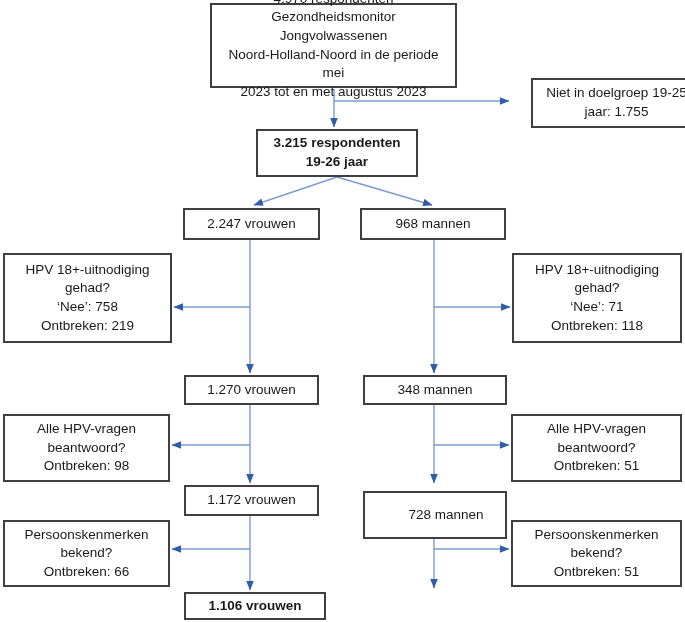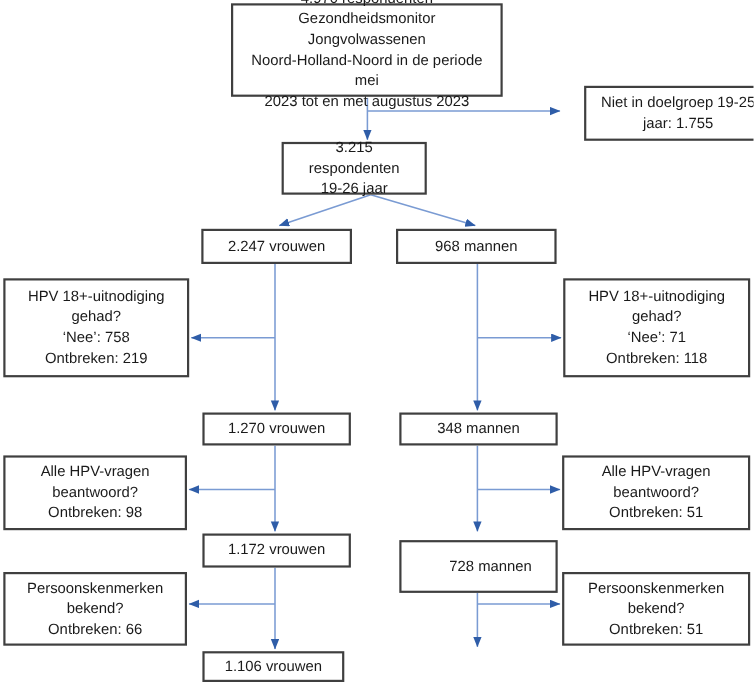--- a/index.html
+++ b/index.html
@@ -70,21 +70,21 @@
     <line class="flow-line" x1="434" y1="516" x2="434" y2="588" marker-end="url(#ah)"></line>
     <line class="flow-line" x1="434" y1="549" x2="509" y2="549" marker-end="url(#ah)"></line>
   </svg>
 
   <div class="box" style="left:210px;top:3px;width:247px;height:85px;">4.970 respondenten
 Gezondheidsmonitor Jongvolwassenen
 Noord-Holland-Noord in de periode mei
 2023 tot en met augustus 2023</div>
   <div class="box" style="left:511px;top:78px;width:171px;height:50px;margin-left:20px;">Niet in doelgroep 19-25
 jaar: 1.755</div>
-  <div class="box" style="left:256px;top:129px;width:132px;height:48px;">3.215 respondenten
+  <div class="box" style="left:256px;top:129px;width:162px;height:48px;font-weight:bold;">3.215 respondenten
 19-26 jaar</div>
 
   <div class="box" style="left:183px;top:208px;width:137px;height:32px;">2.247 vrouwen</div>
   <div class="box" style="left:360px;top:208px;width:146px;height:32px;">968 mannen</div>
 
   <div class="box" style="left:3px;top:253px;width:169px;height:90px;">HPV 18+-uitnodiging
 gehad?
 ‘Nee’: 758
 Ontbreken: 219</div>
   <div class="box" style="left:512px;top:253px;width:170px;height:90px;">HPV 18+-uitnodiging
@@ -105,15 +105,15 @@
   <div class="box" style="left:184px;top:485px;width:135px;height:31px;">1.172 vrouwen</div>
   <div class="box" style="left:363px;top:491px;width:144px;height:48px;padding-left:26px;">728 mannen</div>
 
   <div class="box" style="left:3px;top:520px;width:167px;height:67px;">Persoonskenmerken
 bekend?
 Ontbreken: 66</div>
   <div class="box" style="left:511px;top:520px;width:171px;height:67px;">Persoonskenmerken
 bekend?
 Ontbreken: 51</div>
 
-  <div class="box" style="left:184px;top:592px;width:129px;height:28px;">1.106 vrouwen</div>
+  <div class="box" style="left:184px;top:592px;width:142px;height:28px;font-weight:bold;">1.106 vrouwen</div>
 
 </div>
 
 </body></html>

